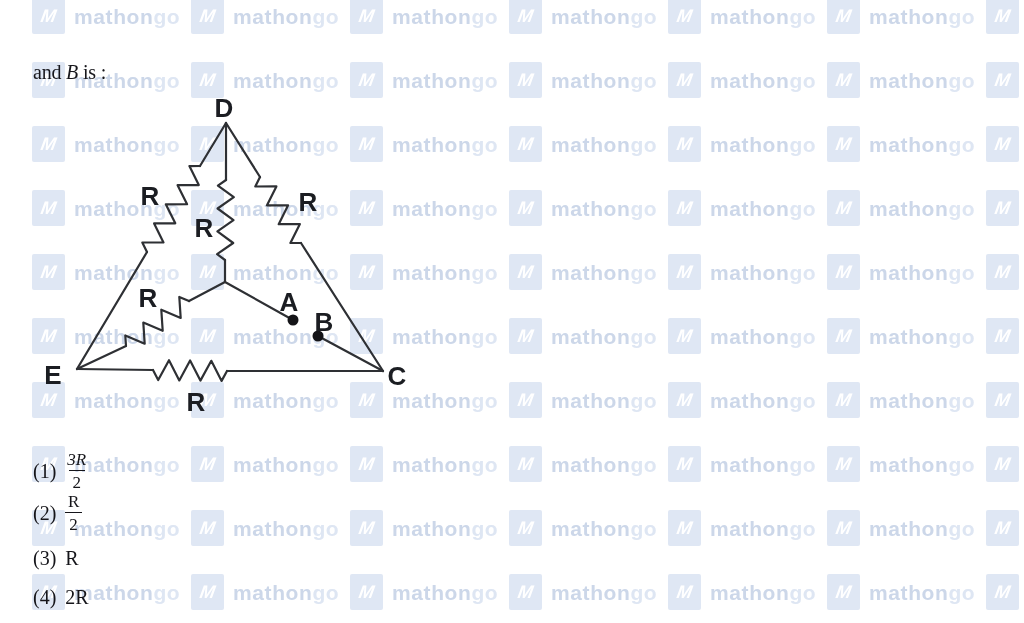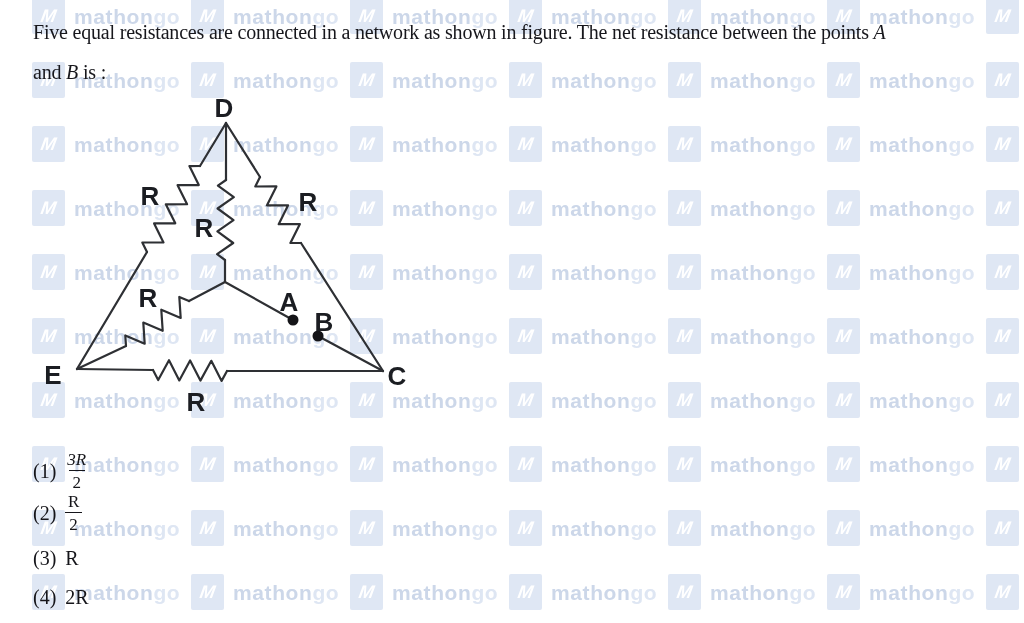--- a/index.html
+++ b/index.html
@@ -455,24 +455,20 @@
         </div>
         <div class="wm-text"><span style="color: rgb(204, 215, 233);">mathon</span><span style="color: rgb(222, 230, 243);">go</span></div>
       </div>
       <div class="wm-tile" style="left: 986px; top: 574px;">
         <div class="wm-sq" style="background: rgb(223, 231, 244);">
           <span class="wm-m">M</span>
         </div>
       </div>
     </div>
 
-  <div class="qline" id="qline1">
-    <span>Five equal resistances are connected in a network as shown in figure. The net resistance between the points</span>
-    <i>A</i>
-  </div>
   <div class="qline" id="qline2">
     <span>and</span>
     <i>B</i>
     <span>is :</span>
   </div>
 
   <svg id="circuit" viewBox="38 94 372 326" xmlns="http://www.w3.org/2000/svg">
 
     <line x1="226" y1="123" x2="200" y2="166"></line>
     <line x1="147" y1="252" x2="77" y2="369"></line>

